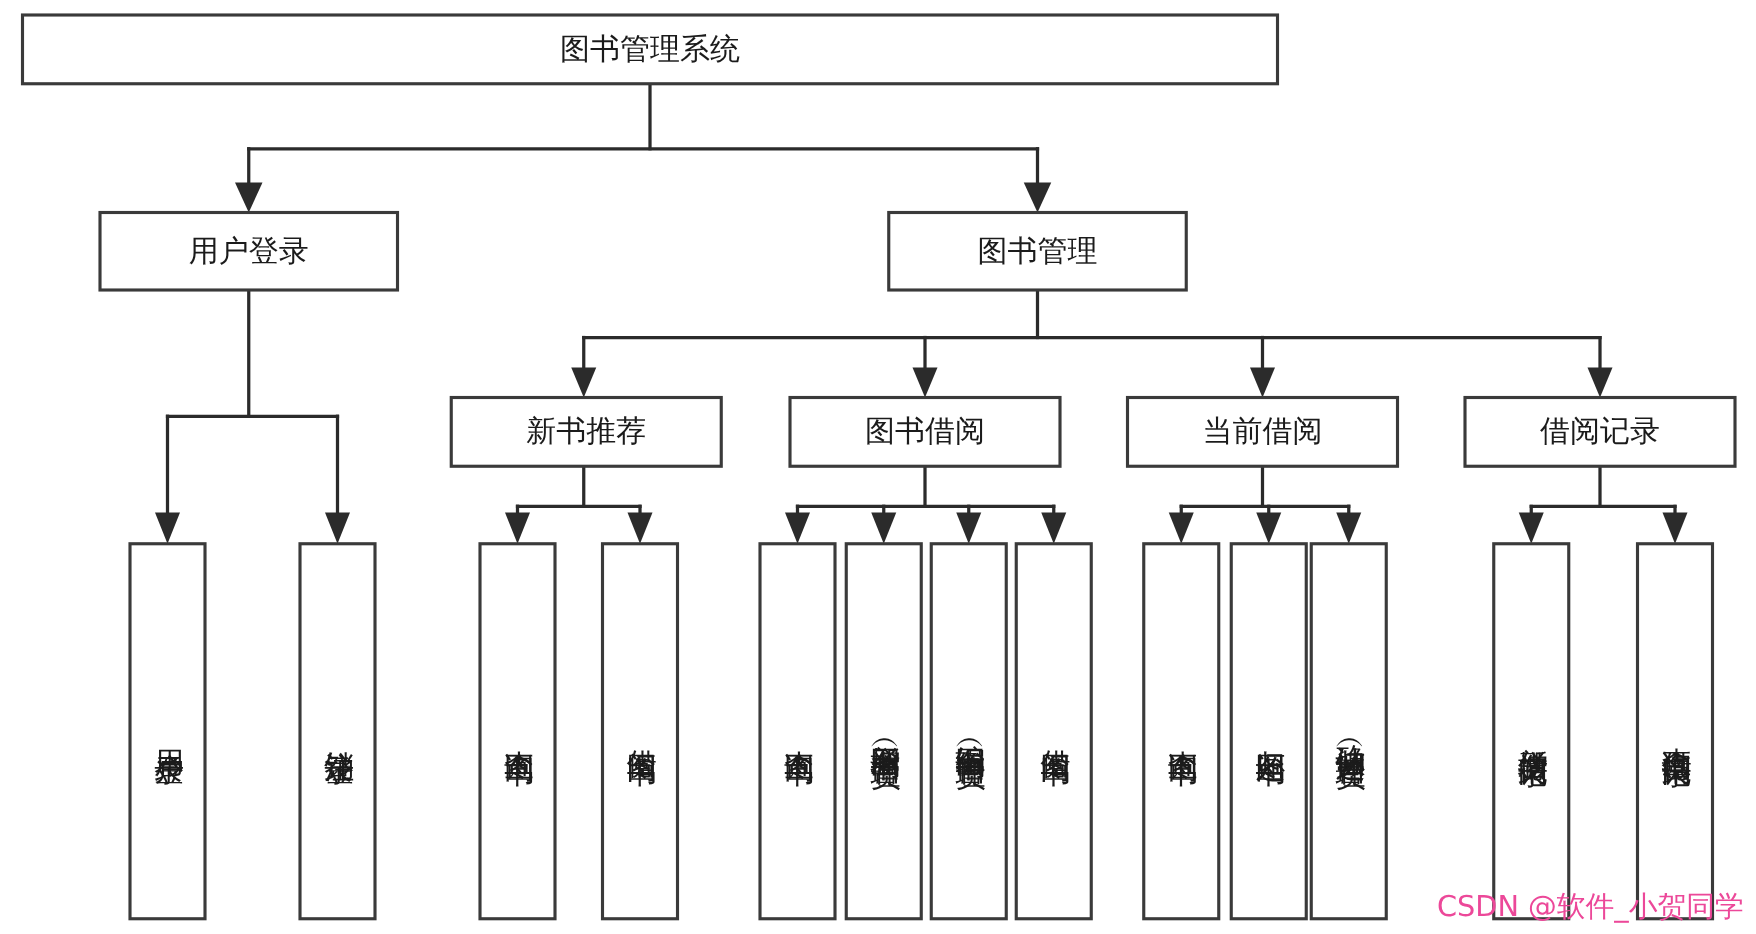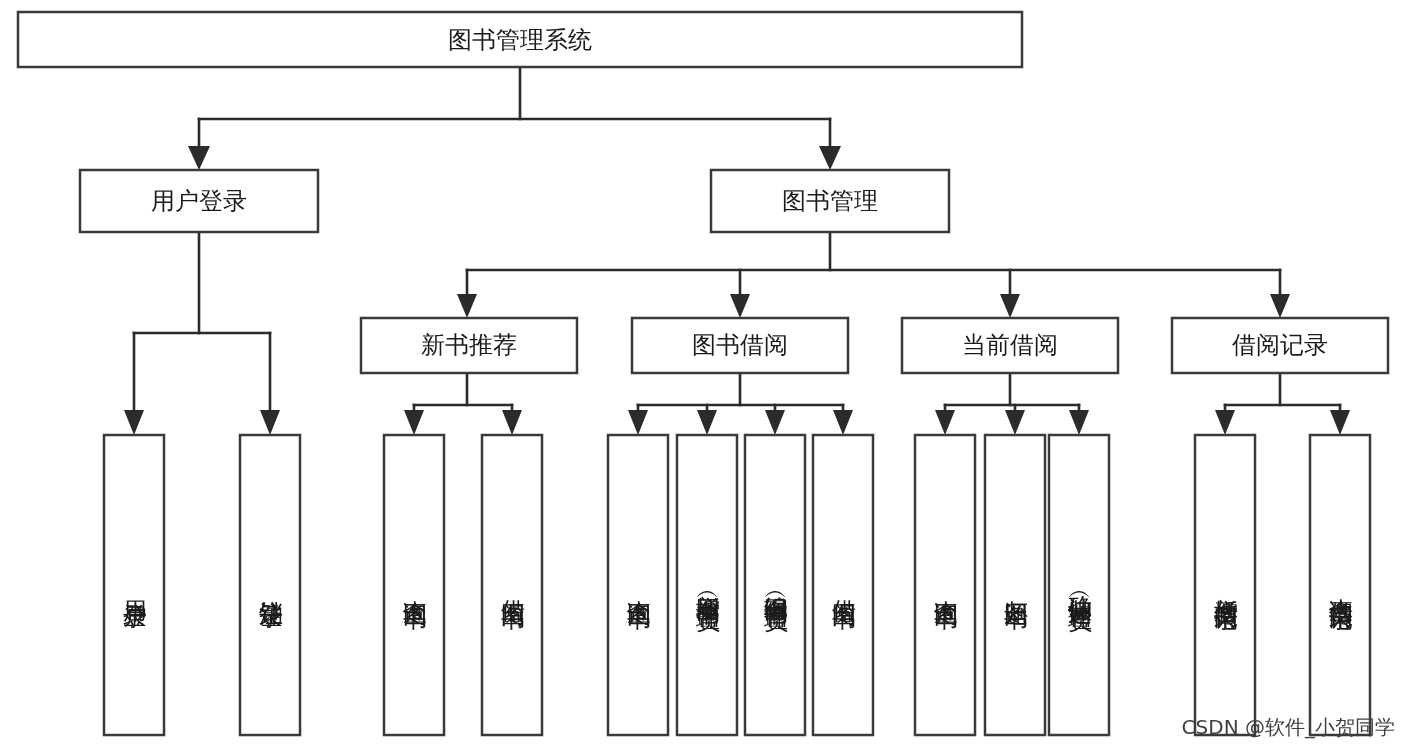--- a/index.html
+++ b/index.html
@@ -49,22 +49,22 @@
     stroke-linecap: square;
   }
   .arrow-head {
     fill: #2b2b2b;
     stroke: none;
   }
   .watermark {
     position: absolute;
     right: 10px;
     bottom: 6px;
-    color: #404040;
-    font-size: 20px;
+    color: #ec4899;
+    font-size: 23px;
     font-family: "DejaVu Sans", "Liberation Sans", sans-serif;
     white-space: nowrap;
     user-select: none;
     margin-left: 29px;
   }
 </style>
 </head>
 <body>
 
 <div id="stage">

